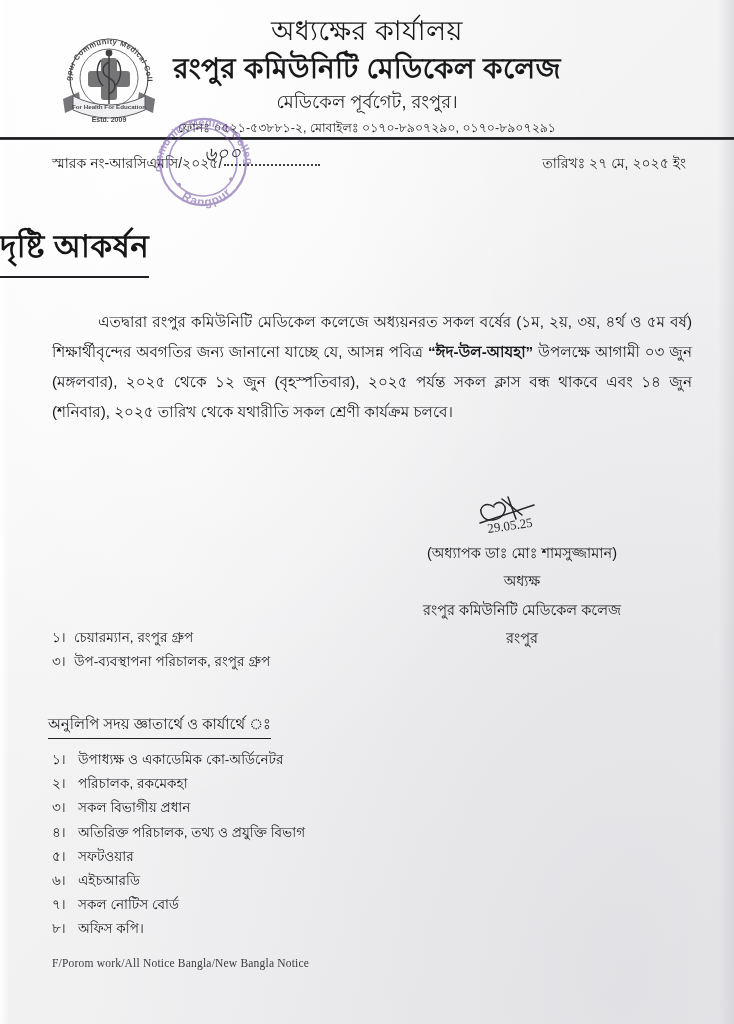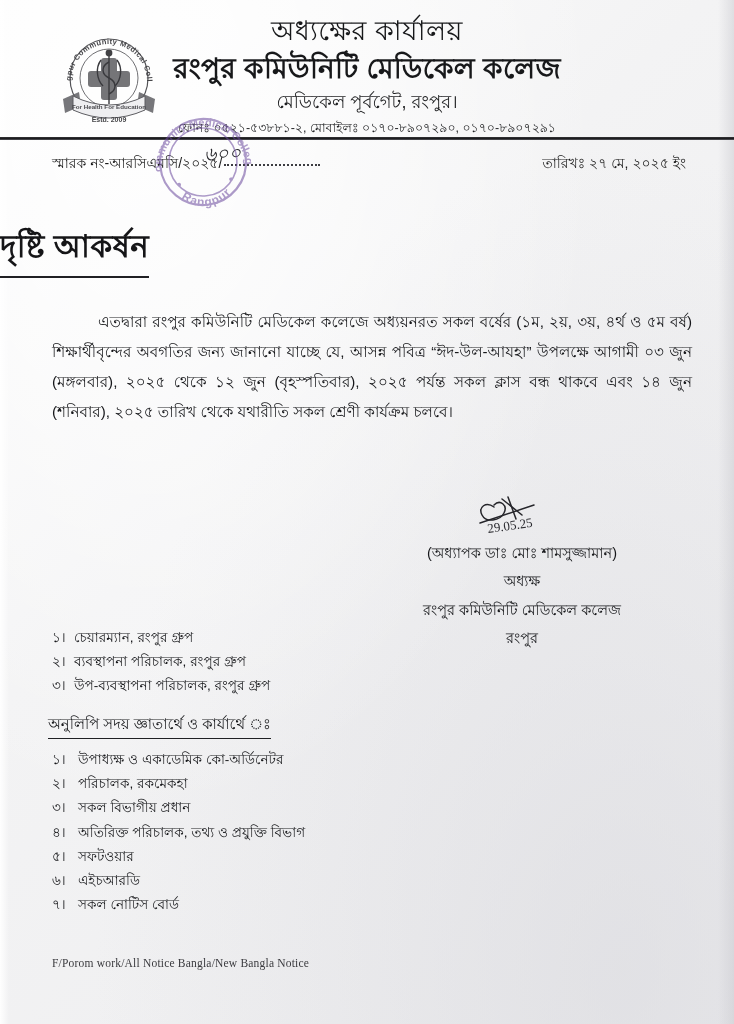--- a/index.html
+++ b/index.html
@@ -143,21 +143,21 @@
   
   .body-para {
     position: absolute;
     left: 52px; right: 42px; top: 307px;
     font-size: 15.2px;
     line-height: 1.98;
     text-align: justify;
     text-indent: 46px;
     color: #16171a;
   }
-  .body-para b { font-weight: normal; }
+  .body-para b { font-weight: bold; }
 
   
   .sigblock {
     position: absolute;
     right: 62px; top: 495px;
     width: 300px;
     text-align: center;
     font-size: 14.5px;
     line-height: 1.95;
     color: #17181b;
@@ -299,32 +299,32 @@
     </div>
     <div>(অধ্যাপক ডাঃ মোঃ শামসুজ্জামান)</div>
     <div>অধ্যক্ষ</div>
     <div>রংপুর কমিউনিটি মেডিকেল কলেজ</div>
     <div>রংপুর</div>
   </div>
 
   <div class="copylist one">
     <ul class="copy-items">
       <li><span class="num">১।</span><span>চেয়ারম্যান, রংপুর গ্রুপ</span></li>
-      <li><span class="num">২।</span><span>ব্যবস্থাপনা পরিচালক, রংপুর গ্রুপ</span></li>
       <li><span class="num">৩।</span><span>উপ-ব্যবস্থাপনা পরিচালক, রংপুর গ্রুপ</span></li>
     </ul>
   </div>
 
   <div class="copylist two">
     <div class="copy-head">অনুলিপি সদয় জ্ঞাতার্থে ও কার্যার্থে ঃ</div>
     <ul class="copy-items">
       <li><span class="num">১।</span><span>উপাধ্যক্ষ ও একাডেমিক কো-অর্ডিনেটর</span></li>
       <li><span class="num">২।</span><span>পরিচালক, রকমেকহা</span></li>
       <li><span class="num">৩।</span><span>সকল বিভাগীয় প্রধান</span></li>
       <li><span class="num">৪।</span><span>অতিরিক্ত পরিচালক, তথ্য ও প্রযুক্তি বিভাগ</span></li>
       <li><span class="num">৫।</span><span>সফটওয়ার</span></li>
       <li><span class="num">৬।</span><span>এইচআরডি</span></li>
       <li><span class="num">৭।</span><span>সকল নোটিস বোর্ড</span></li>
+      <li><span class="num">৮।</span><span>অফিস কপি।</span></li>
     </ul>
   </div>
 
   <div class="footer">F/Porom work/All Notice Bangla/New Bangla Notice</div>
 </div>
 
 </body></html>

